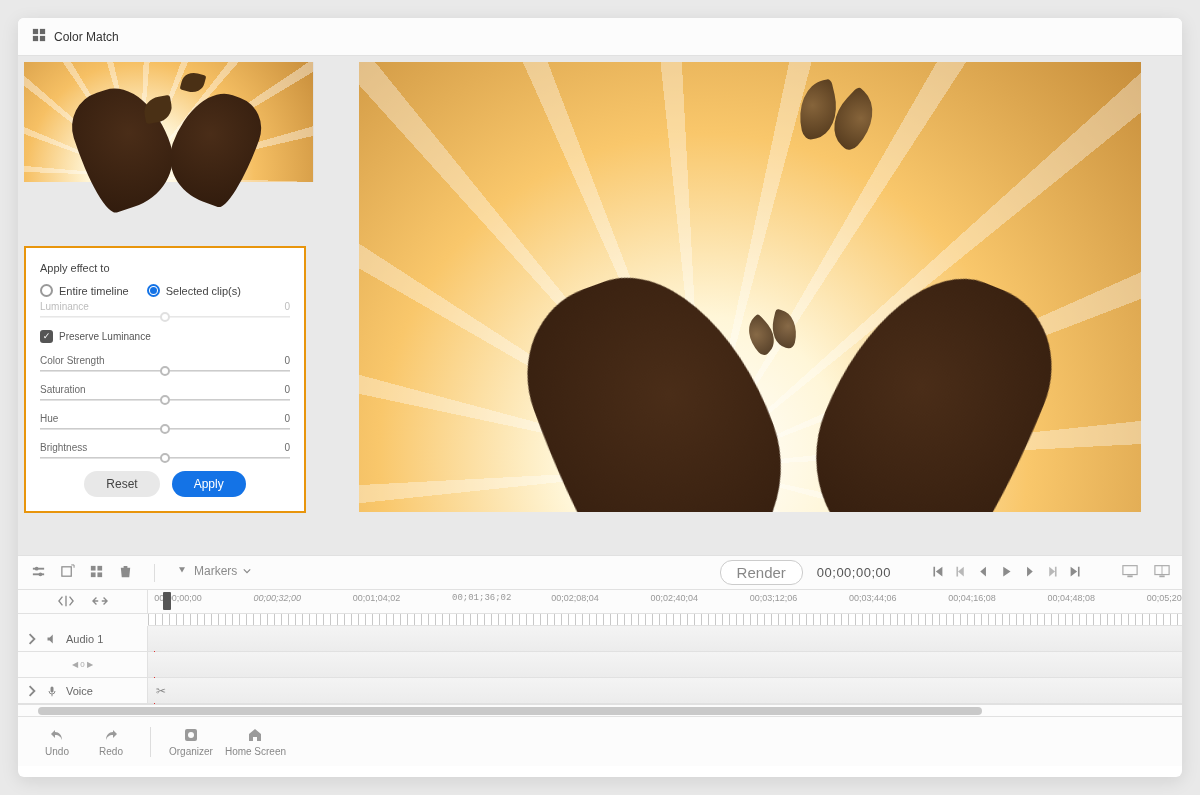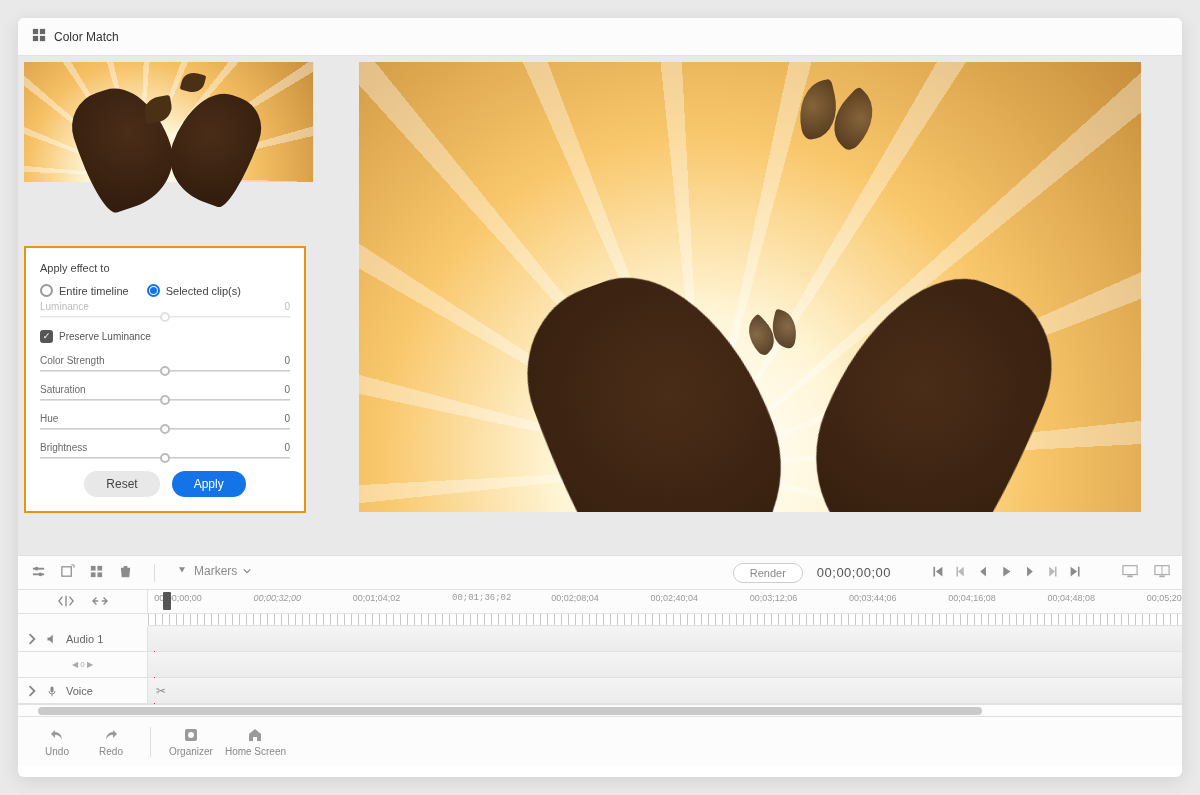--- a/index.html
+++ b/index.html
@@ -84,21 +84,21 @@
   .thumb-art .bf.a{left:120px;top:35px;transform:rotate(-10deg)}
   .thumb-art .bf.b{left:155px;top:8px;transform:rotate(15deg) scale(.8)}
 
   
   .tl-bar{display:flex;align-items:center;height:34px;border-bottom:1px solid var(--border);background:var(--panel2);font-size:12px;padding:0 12px;color:#8b8b8b}
   .tool-group{display:flex;align-items:flex-start;gap:13px}
   .tool-group .ic{width:16px;height:16px;display:inline-flex;align-items:center;justify-content:center}
   .tool-group .ic svg{width:15px;height:15px;fill:#8b8b8b}
   .divider{width:1px;height:18px;background:#ddd;margin:0 8px}
   .markers-dd{display:flex;align-items:center;gap:6px;cursor:pointer}
-  .render-btn{margin-left:auto;padding:3px 16px;border:1px solid #ccc;border-radius:12px;font-size:11px;color:#888;background:#fff;cursor:pointer}
+  .render-btn{margin-left:auto;padding:3px 16px;border:1px solid #ccc;border-radius:12px;font-size:15px;color:#888;background:#fff;cursor:pointer}
   .timecode{margin-left:14px;font-size:13px;color:#555;letter-spacing:.5px}
   .playback{margin-left:40px;display:flex;gap:10px;align-items:center}
   .playback svg{width:13px;height:13px;fill:#8b8b8b;cursor:pointer}
   .monitors{margin-left:40px;display:flex;gap:16px}
   .monitors svg{width:16px;height:14px;fill:#aaa}
 
   
   .tracks-wrap{background:var(--panel2);position:relative}
   .ruler{display:flex;align-items:center;height:24px;font-size:9px;color:#8b8b8b;border-bottom:1px solid var(--border);position:relative;background:var(--panel2)}
   .ruler .zoom-tools{width:130px;display:flex;align-items:center;justify-content:center;gap:18px;border-right:1px solid var(--border);height:100%}

